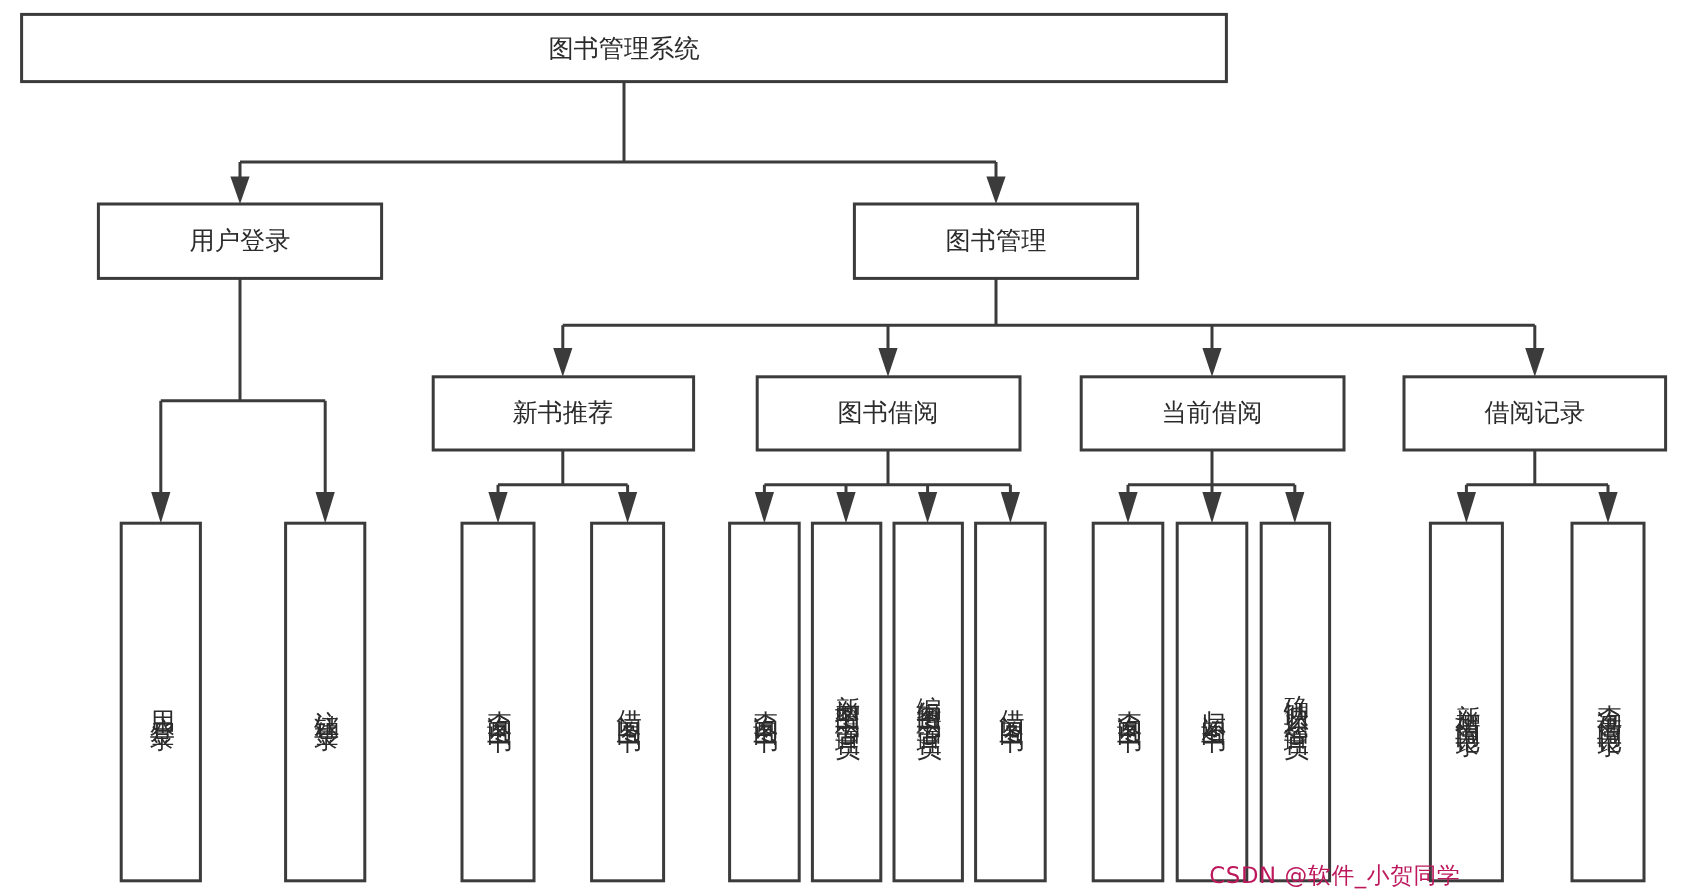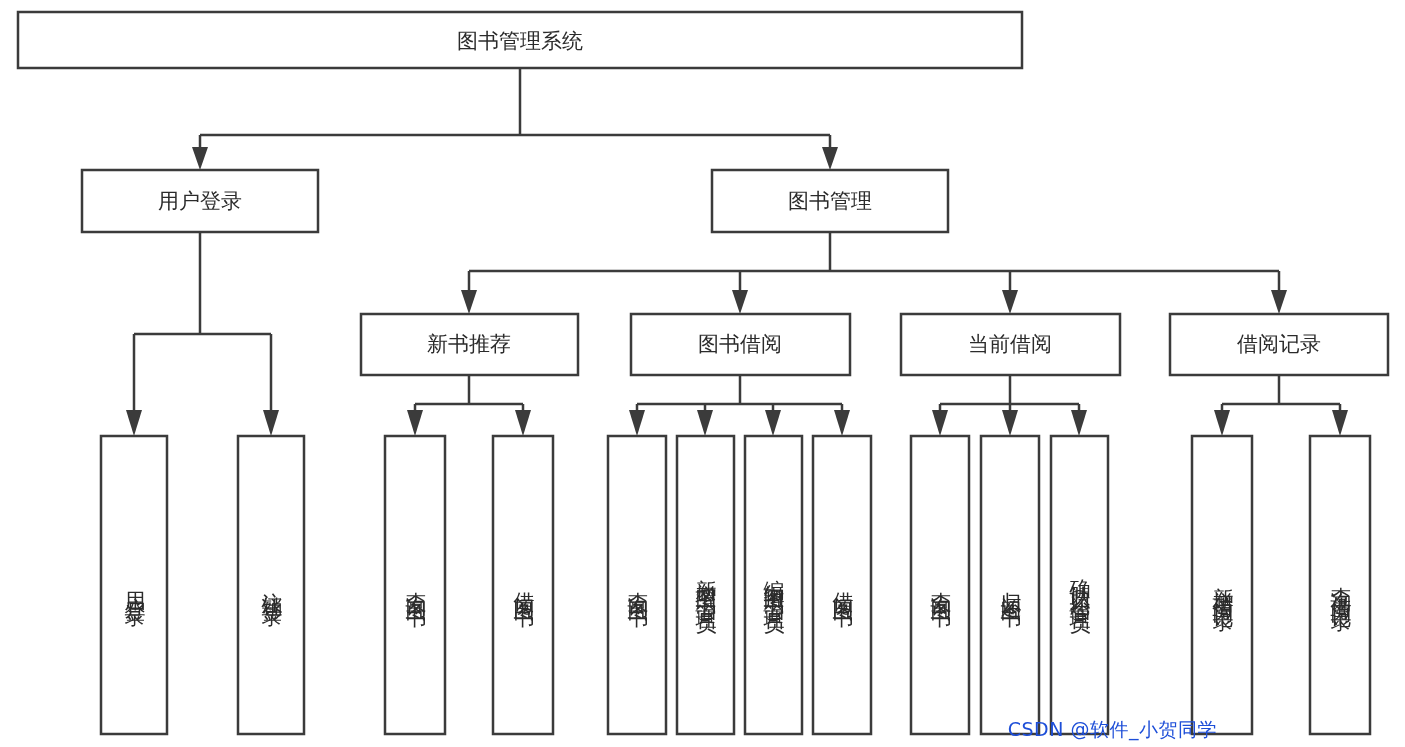--- a/index.html
+++ b/index.html
@@ -55,21 +55,21 @@
   .arrow-head {
     fill: #3b3b3b;
     stroke: none;
   }
   .watermark {
     position: absolute;
     right: 8px;
     bottom: 4px;
     font-family: "DejaVu Sans", "Liberation Sans", sans-serif;
     font-size: 19px;
-    color: #1d4ed8;
+    color: #be185d;
     white-space: nowrap;
     pointer-events: none;
     letter-spacing: 0.5px;
   }
 </style>
 </head>
 <body>
 
 <div id="diagram-root">
   <svg class="flow" viewBox="0 0 1405 747" xmlns="http://www.w3.org/2000/svg">

